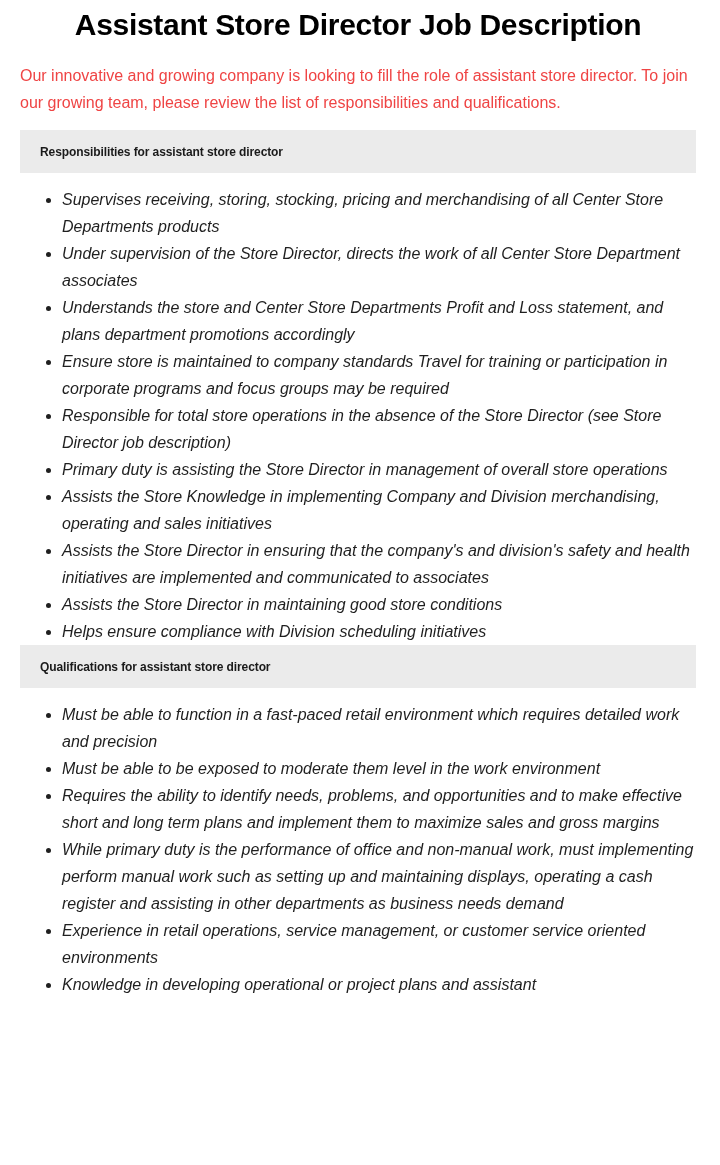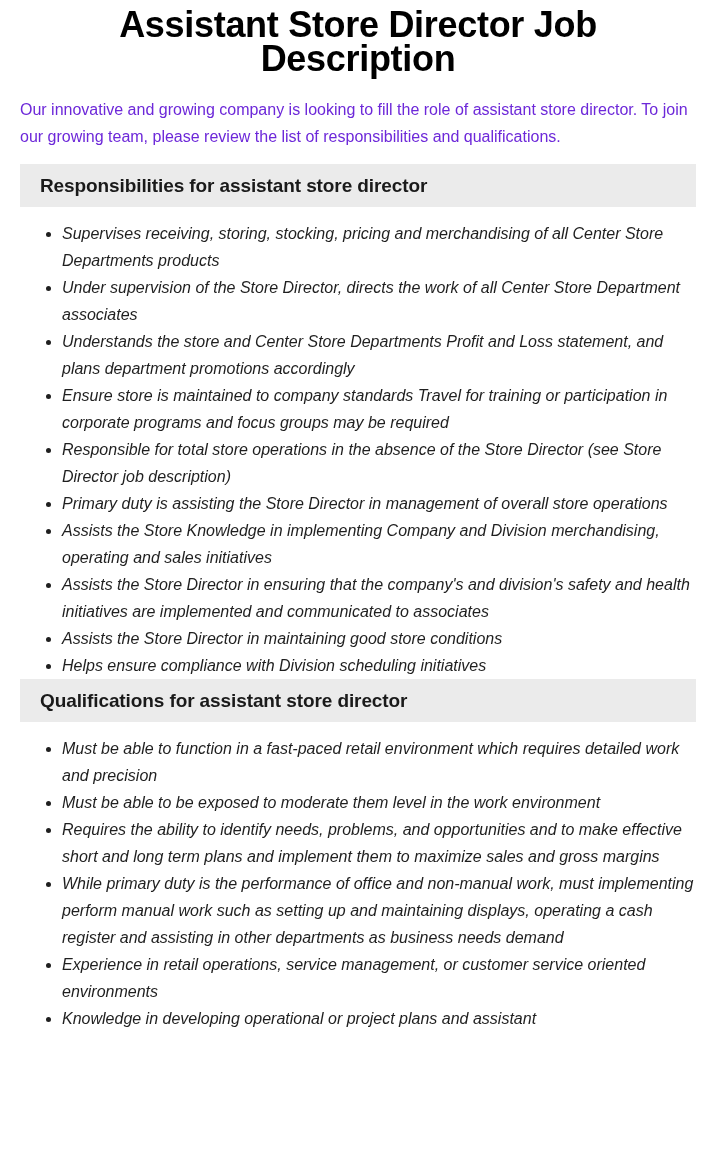--- a/index.html
+++ b/index.html
@@ -10,40 +10,40 @@
     width: 720px;
     height: 1165px;
     overflow: hidden;
     font-family: "Liberation Sans", sans-serif;
     color: #1f1f1f;
   }
   .page {
     padding: 6px 24px 0 20px;
   }
   .doc-title {
-    font-size: 36px;
+    font-size: 30px;
     line-height: 34px;
     font-weight: bold;
     text-align: center;
     color: #000000;
     letter-spacing: -0.3px;
     margin-top: 2px;
   }
   .intro {
     margin-top: 20px;
     font-size: 16px;
     line-height: 27px;
-    color: #6d28d9;
+    color: #ef4444;
   }
   .section-header {
     height: 43px;
     display: flex;
     align-items: center;
     padding-left: 20px;
-    font-size: 19px;
+    font-size: 12px;
     font-weight: bold;
     color: #1a1a1a;
     letter-spacing: -0.1px;
   }
   .section-responsibilities .section-header { margin-top: 14px; }
   .section-qualifications .section-header { }
   ul.bullet-list {
     margin: 13px 0 0 0;
     padding-left: 42px;
     list-style: disc outside;

